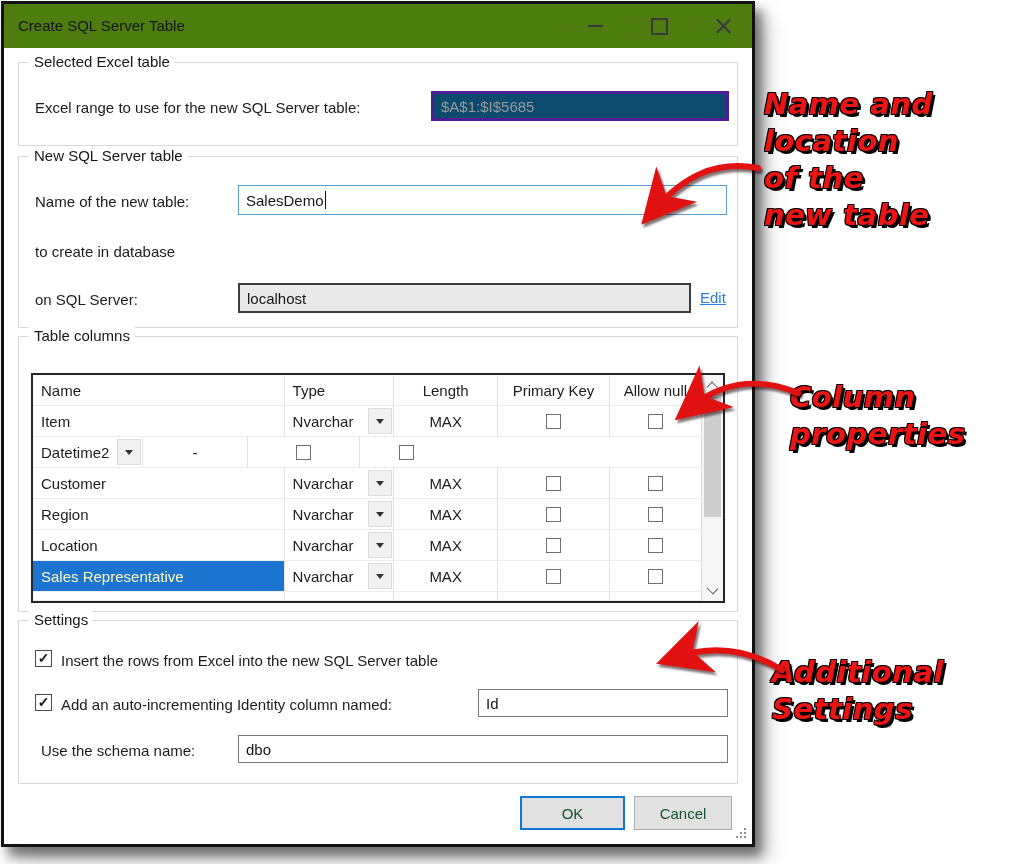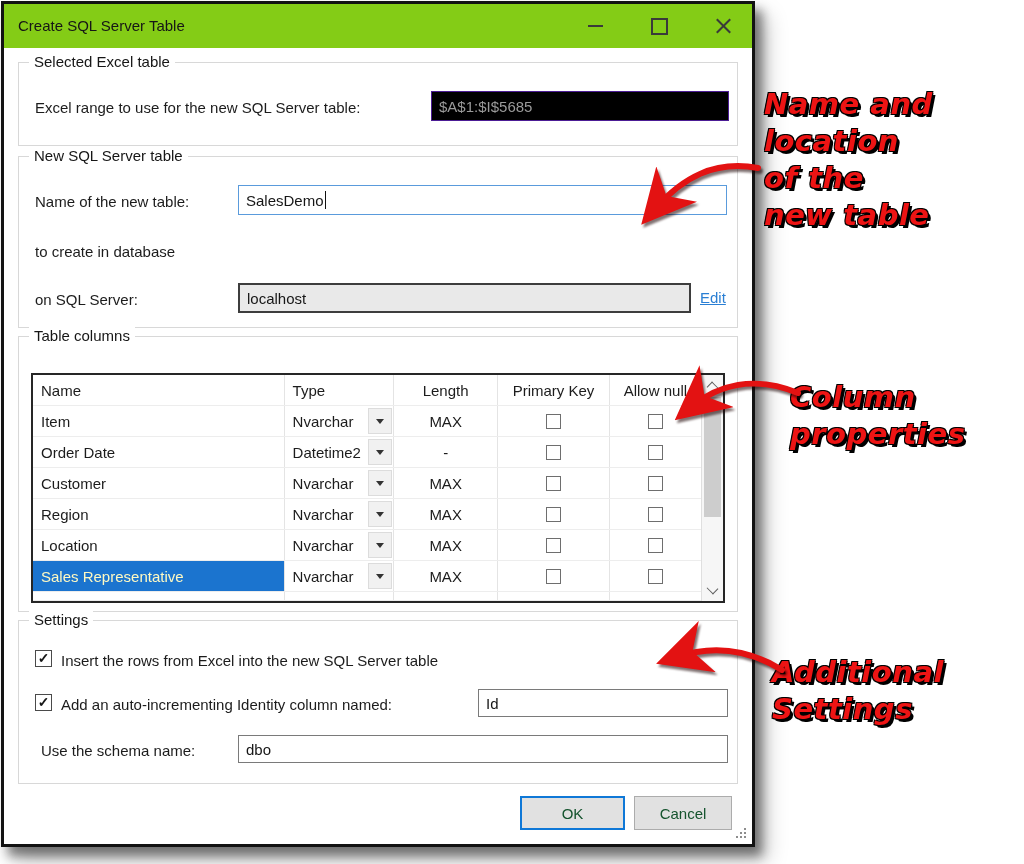--- a/index.html
+++ b/index.html
@@ -2,40 +2,40 @@
 <html><head>
 <meta charset="utf-8">
 <style>
   html,body{margin:0;padding:0;width:1024px;height:864px;background:#fff;overflow:hidden;
     font-family:"Liberation Sans",sans-serif;color:#1c1c1c;-webkit-font-smoothing:antialiased;}
   .stage{position:relative;width:1024px;height:864px;}
 
   
   .dialog{position:absolute;left:1px;top:1px;width:748px;height:840px;background:#fff;
     border:3px solid #121212;box-shadow:7px 9px 10px rgba(0,0,0,.45),12px 14px 20px rgba(0,0,0,.22);}
-  .titlebar{position:absolute;left:0;top:0;width:100%;height:44px;background:#84cc16;}
+  .titlebar{position:absolute;left:0;top:0;width:100%;height:44px;background:#4d7c0f;}
   .title-text{position:absolute;left:14px;top:13px;font-size:15px;color:#161616;}
   .winbtn{position:absolute;top:0;width:50px;height:44px;display:flex;align-items:center;justify-content:center;}
   .btn-min{left:566px;} .btn-max{left:630px;} .btn-close{left:694px;}
   .glyph-min{width:15px;height:0;border-top:2px solid #3a3a3a;}
   .glyph-max{width:13px;height:13px;border:2px solid #3a3a3a;}
   .glyph-close{position:relative;width:17px;height:17px;}
   .glyph-close::before,.glyph-close::after{content:"";position:absolute;left:-1px;top:7px;width:19px;height:2px;background:#3a3a3a;}
   .glyph-close::before{transform:rotate(45deg);} .glyph-close::after{transform:rotate(-45deg);}
 
   
   .group{position:absolute;border:1px solid #d8d8d8;background:#fff;}
   .legend{position:absolute;top:-10px;left:10px;background:#fff;padding:0 5px;font-size:15px;color:#161616;white-space:nowrap;}
   .lbl{position:absolute;font-size:15px;color:#1c1c1c;white-space:nowrap;}
   .tbox{position:absolute;background:#fff;border:1px solid #8a8a8a;font-size:15px;color:#161616;
     display:flex;align-items:center;padding:0 7px;box-sizing:border-box;}
   .caret-bar{display:inline-block;width:1px;height:18px;background:#111;margin-left:1px;vertical-align:middle;}
 
   .g-excel{left:14px;top:58px;width:718px;height:82px;text-align:right;}
-  .excel-range-box{left:412px;top:28px;width:298px;height:30px;background:#000000;border:1px solid #4c1d95;color:#9a9a9a;}
+  .excel-range-box{left:412px;top:28px;width:298px;height:30px;background:#0c4a6e;border:3px solid #4c1d95;color:#9a9a9a;}
 
   .g-newtable{left:14px;top:152px;width:718px;height:170px;}
   .name-box{left:219px;top:28px;width:489px;height:30px;border:1px solid #5a9bdc;}
   .combo{left:219px;top:78px;width:489px;height:30px;}
   .combo .chev{position:absolute;right:10px;top:10px;width:9px;height:9px;border-right:1.6px solid #3c3c3c;border-bottom:1.6px solid #3c3c3c;transform:rotate(45deg) scaleY(.8);}
   .server-box{left:219px;top:126px;width:453px;height:30px;background:#e9e9e9;border:2px solid #3d3d3d;}
   .edit-link{position:absolute;left:681px;top:132px;font-size:15px;color:#2a7fd4;text-decoration:underline;cursor:pointer;}
 
   
   .g-columns{left:14px;top:332px;width:718px;height:274px;}
@@ -154,21 +154,20 @@
     <div class="cell c-length">
                   <span class="c-length-text">MAX</span>
                 </div>
     <div class="cell c-pk">
                   <span class="tcheck"></span>
                 </div>
     <div class="cell c-null">
                   <span class="tcheck"></span>
                 </div>
   </div><div class="t-row">
-    <div class="cell c-name">Order Date</div>
     <div class="cell c-type">
       <span class="c-type-text">Datetime2</span>
       <span class="type-drop"></span>
     </div>
     <div class="cell c-length">
                   <span class="c-length-text">-</span>
                 </div>
     <div class="cell c-pk">
                   <span class="tcheck"></span>
                 </div>

